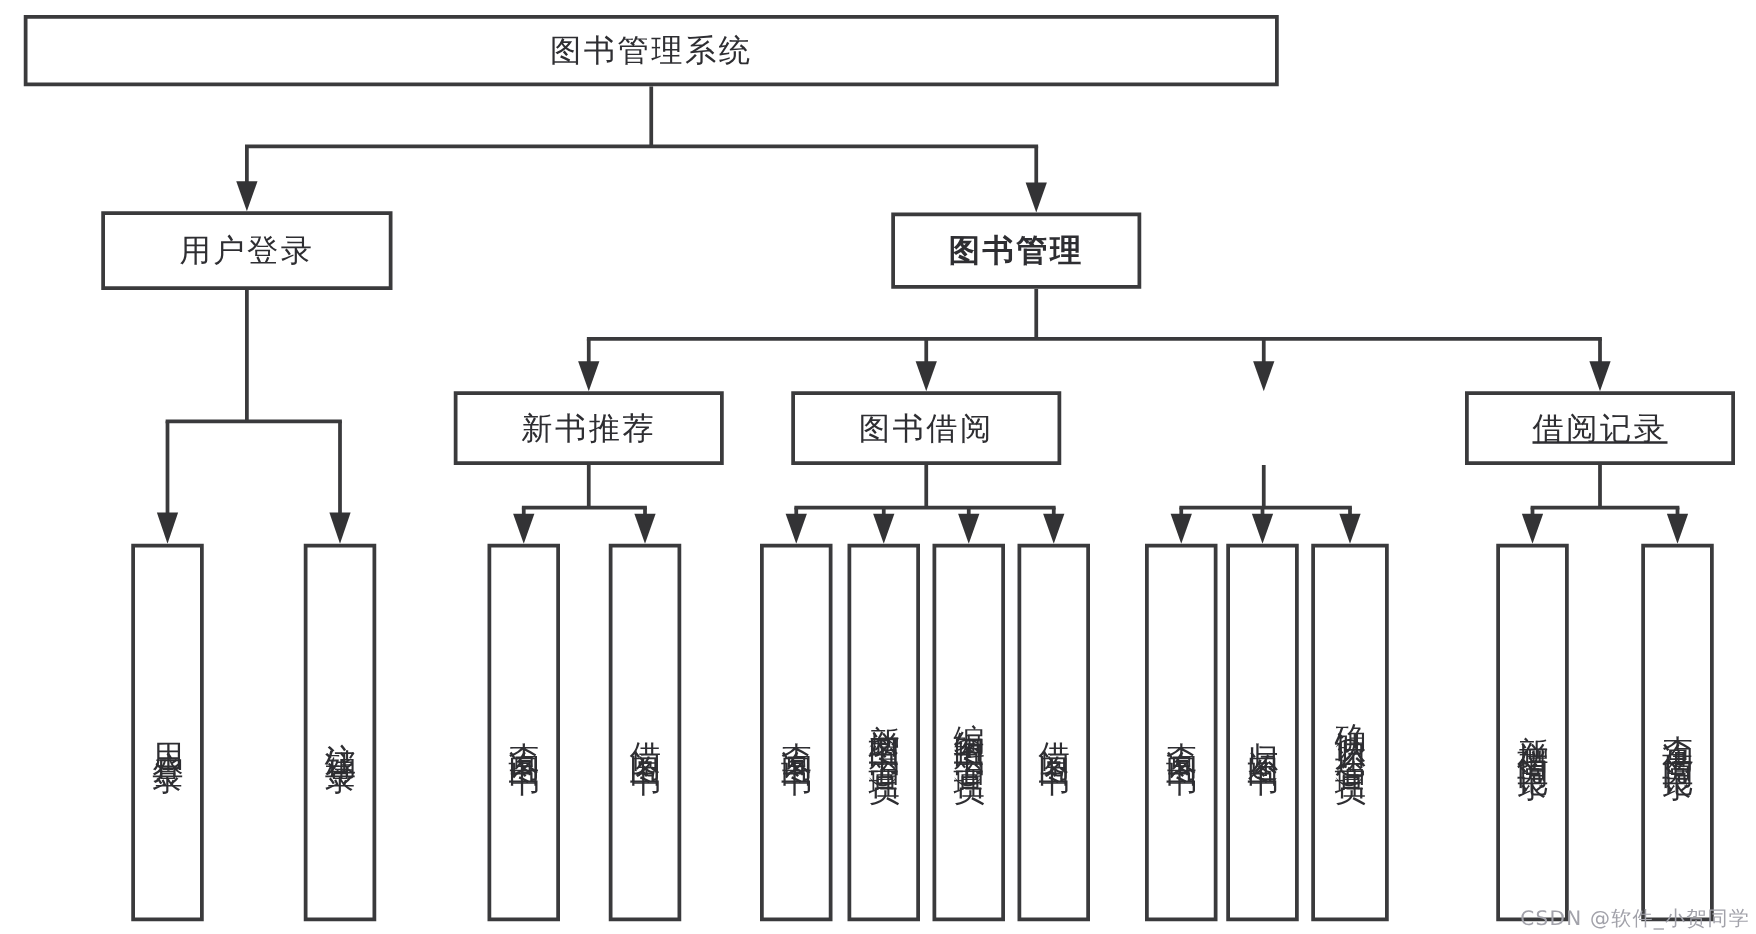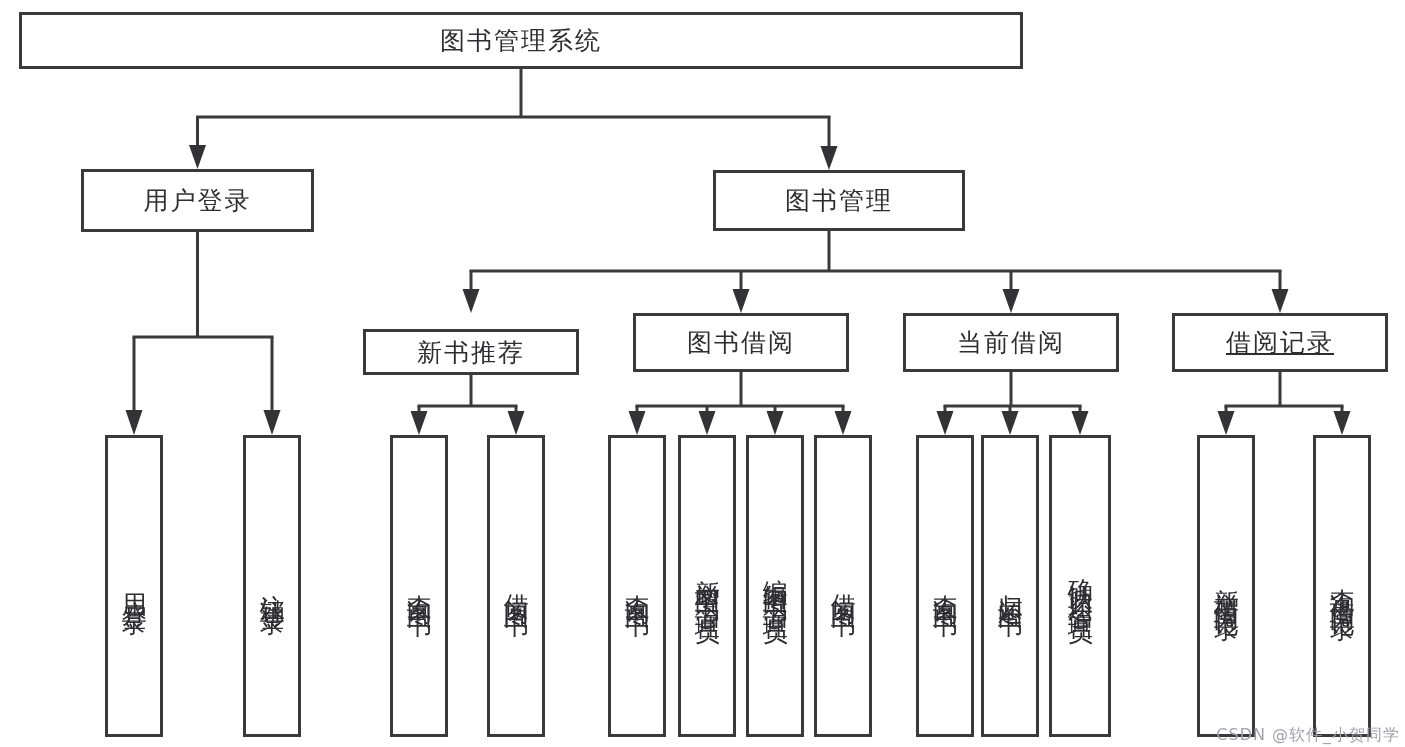--- a/index.html
+++ b/index.html
@@ -103,32 +103,29 @@
     </g>
   </svg>
 
   <div class="hnode" style="left:19px; top:12px; width:1004px; height:57px;">
     <span>图书管理系统</span>
   </div>
 
   <div class="hnode" style="left:81px; top:169px; width:233px; height:63px;">
     <span>用户登录</span>
   </div>
-  <div class="hnode" style="left:713px; top:170px; width:252px; height:61px;">
+  <div class="hnode" style="left:713px; top:170px; width:200px; height:61px;font-weight:bold;">
     <span>图书管理</span>
   </div>
 
-  <div class="hnode" style="left:363px; top:329px; width:216px; height:46px;">
+  <div class="hnode" style="left:363px; top:313px; width:216px; height:59px;">
     <span>新书推荐</span>
   </div>
   <div class="hnode" style="left:633px; top:313px; width:216px; height:59px;">
     <span>图书借阅</span>
-  </div>
-  <div class="hnode" style="left:903px; top:313px; width:216px; height:59px;">
-    <span>当前借阅</span>
   </div>
   <div class="hnode" style="left:1172px; top:313px; width:216px; height:59px;text-decoration:underline;">
     <span>借阅记录</span>
   </div>
 
   <div class="vnode" style="left:105px;">
     <span>用户登录</span>
   </div>
   <div class="vnode" style="left:243px;">
     <span>注销登录</span>

